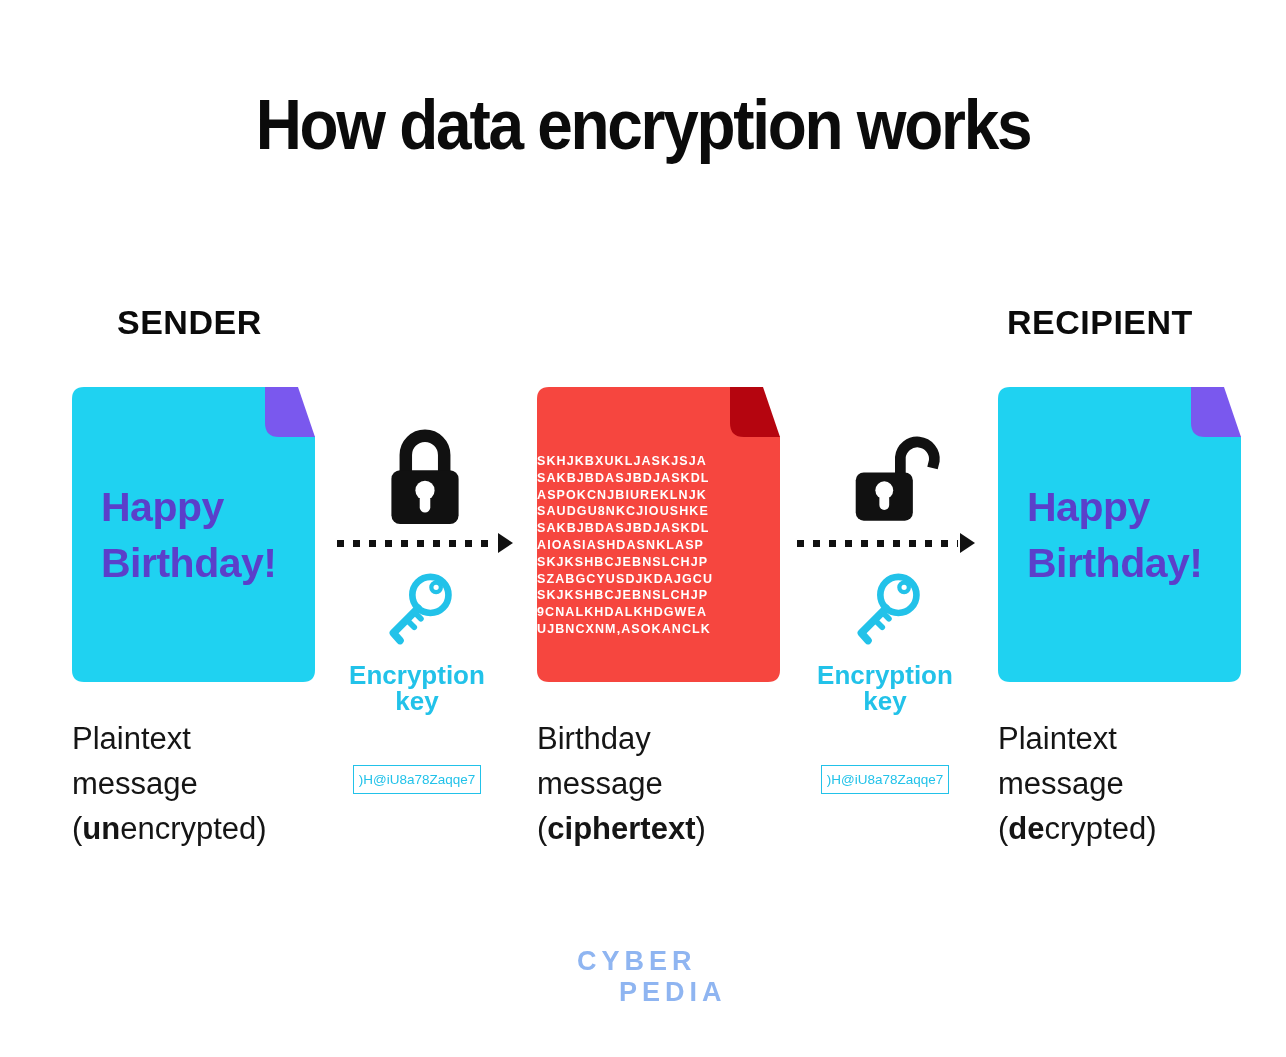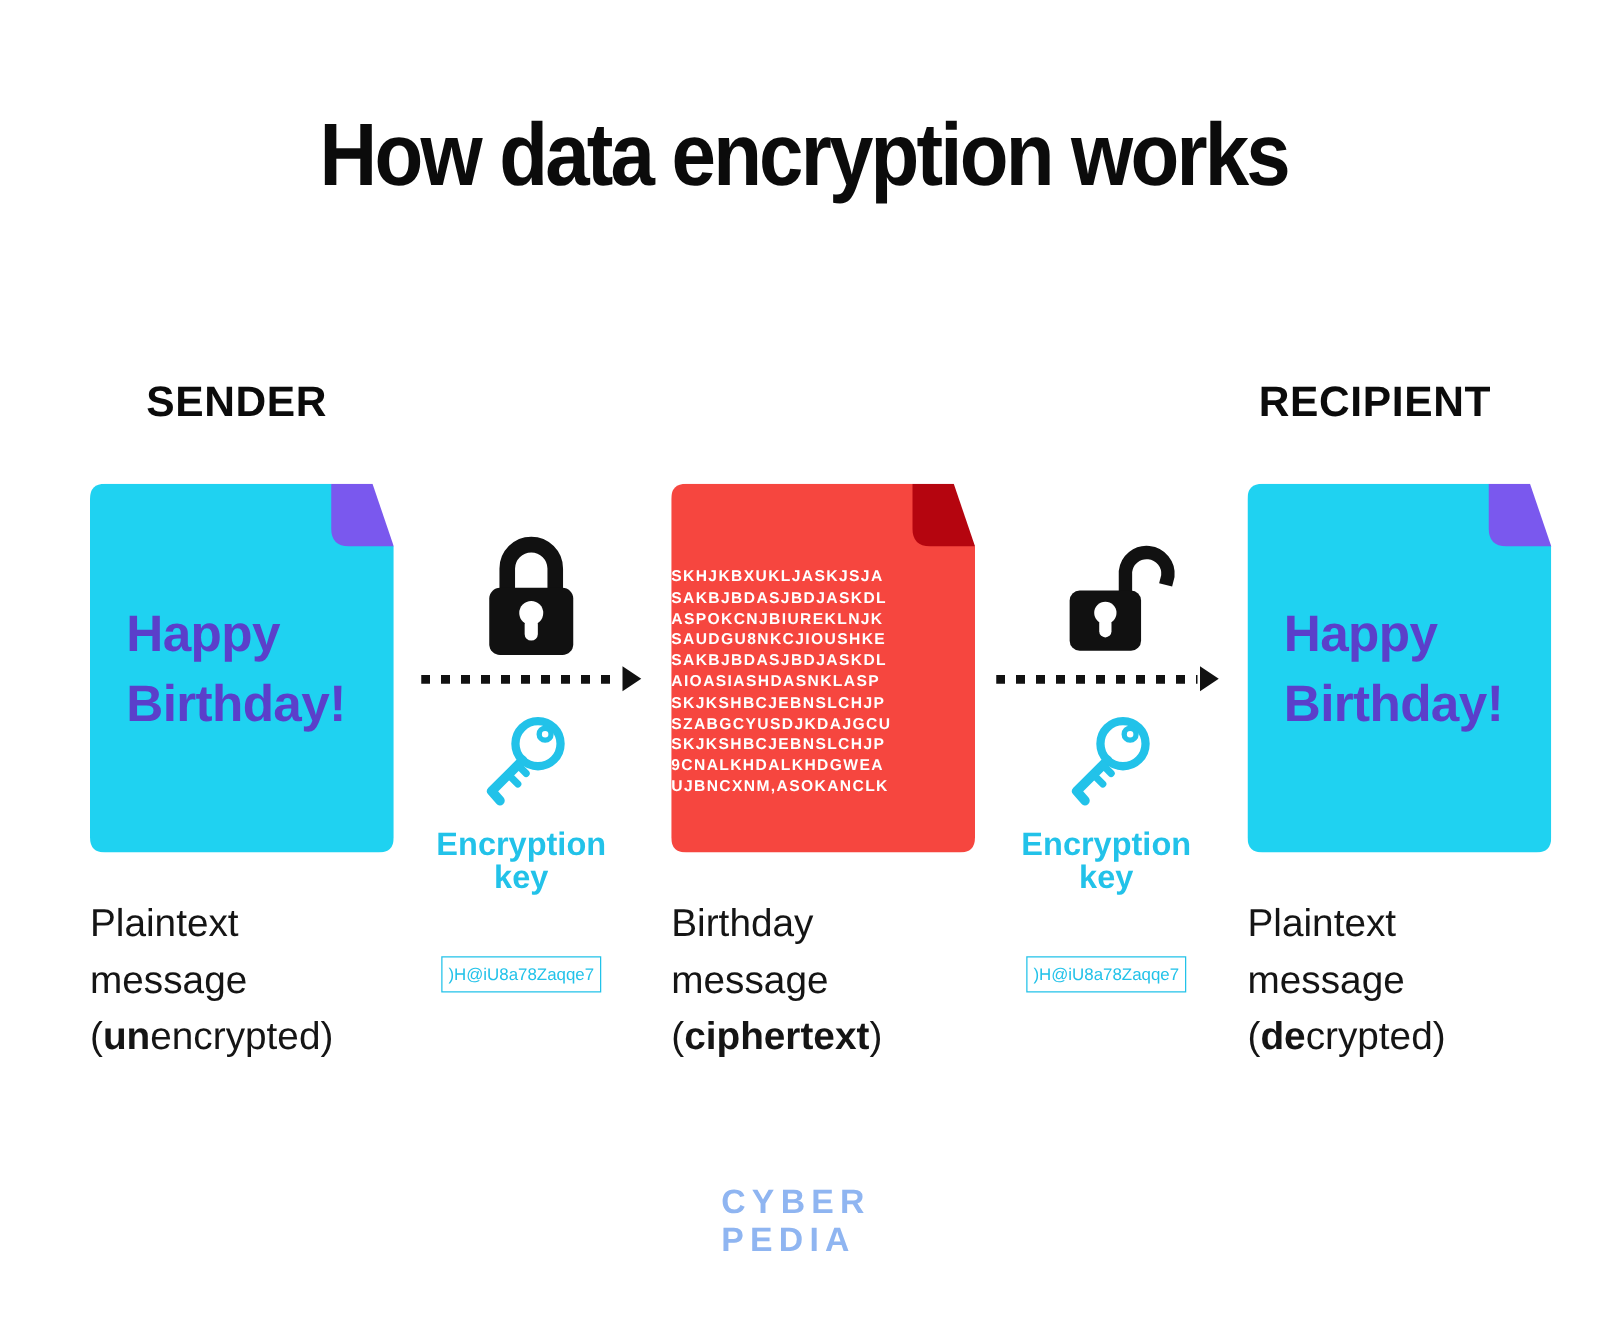--- a/index.html
+++ b/index.html
@@ -39,21 +39,21 @@
   .enc-label.e-left{left:337px;} .enc-label.e-right{left:805px;}
   .keybox{position:absolute;top:727px;width:128px;height:29px;border:1.5px solid var(--accent-cyan);
           display:flex;align-items:center;justify-content:center;font-size:13.5px;
           color:var(--accent-cyan);background:#fff;margin-top:38px;}
   .keybox.b-left{left:353px;} .keybox.b-right{left:821px;}
   .caption{position:absolute;top:716px;width:330px;font-size:31px;line-height:45px;color:#151515;}
   .caption.c-left{left:72px;} .caption.c-mid{left:537px;} .caption.c-right{left:998px;}
   .caption b{font-weight:bold;}
   .logo{position:absolute;left:577px;top:946px;font-size:27px;font-weight:bold;
         letter-spacing:5px;line-height:31px;color:var(--logo-blue);}
-  .logo .l2{}
+  .logo .l2{margin-left:42px;}
 </style>
 </head>
 <body>
 
 <div class="canvas">
 
   <h1 class="title">How data encryption works</h1>
 
   <div class="role sender">SENDER</div>
   <div class="role recipient">RECIPIENT</div>

